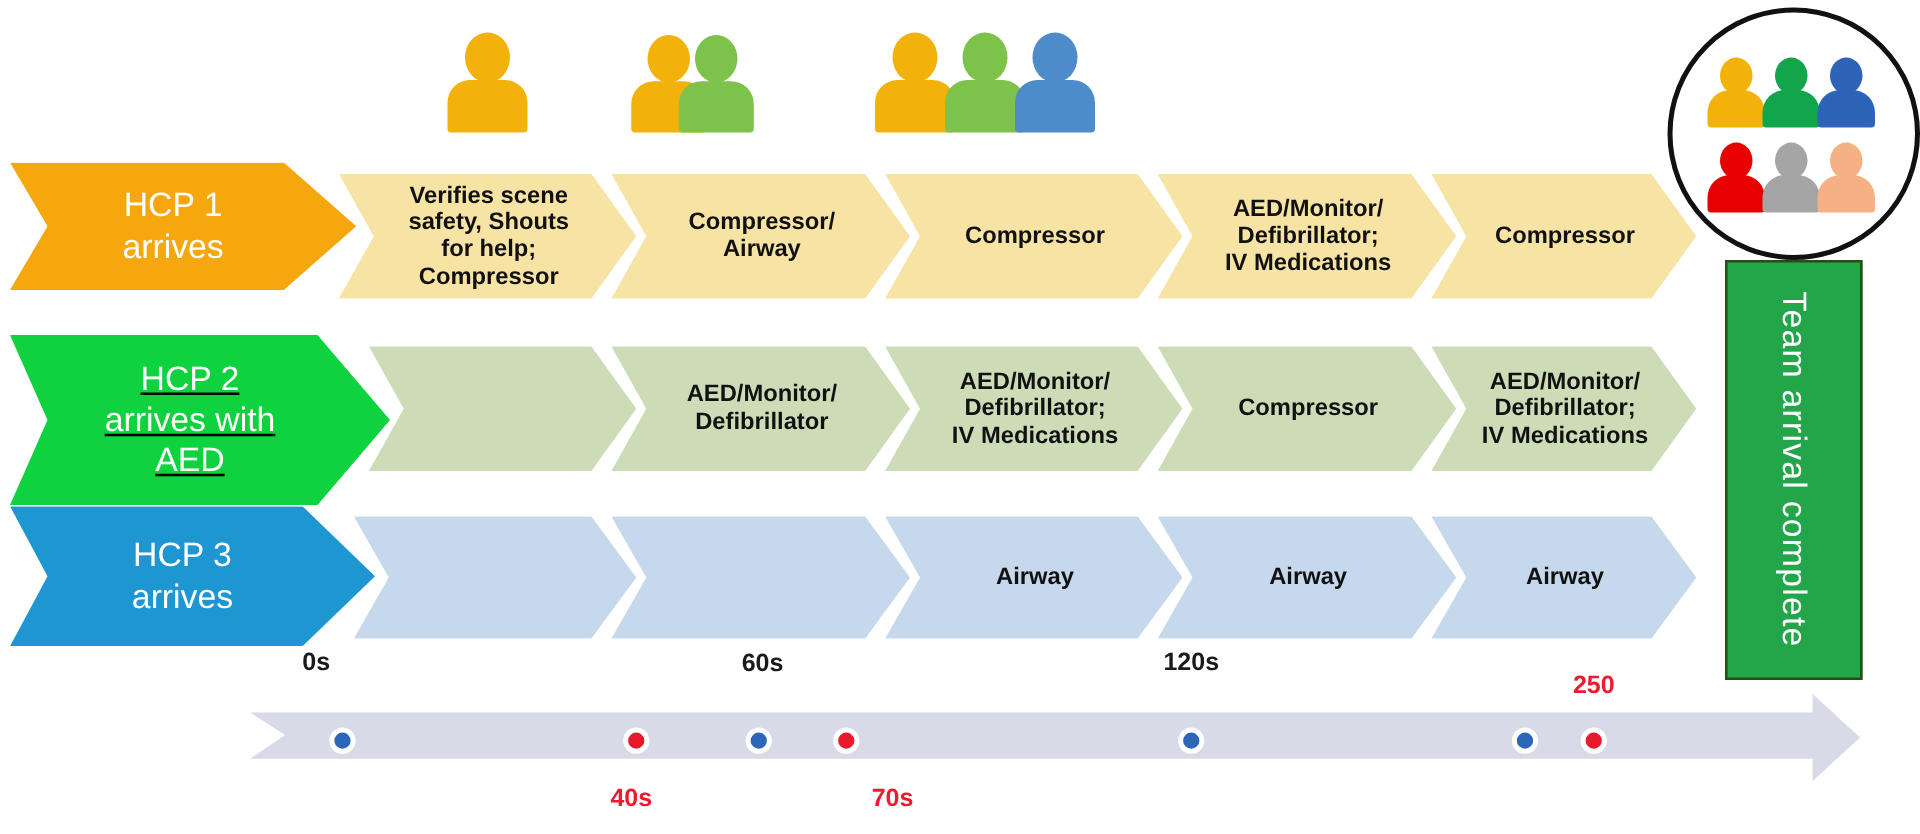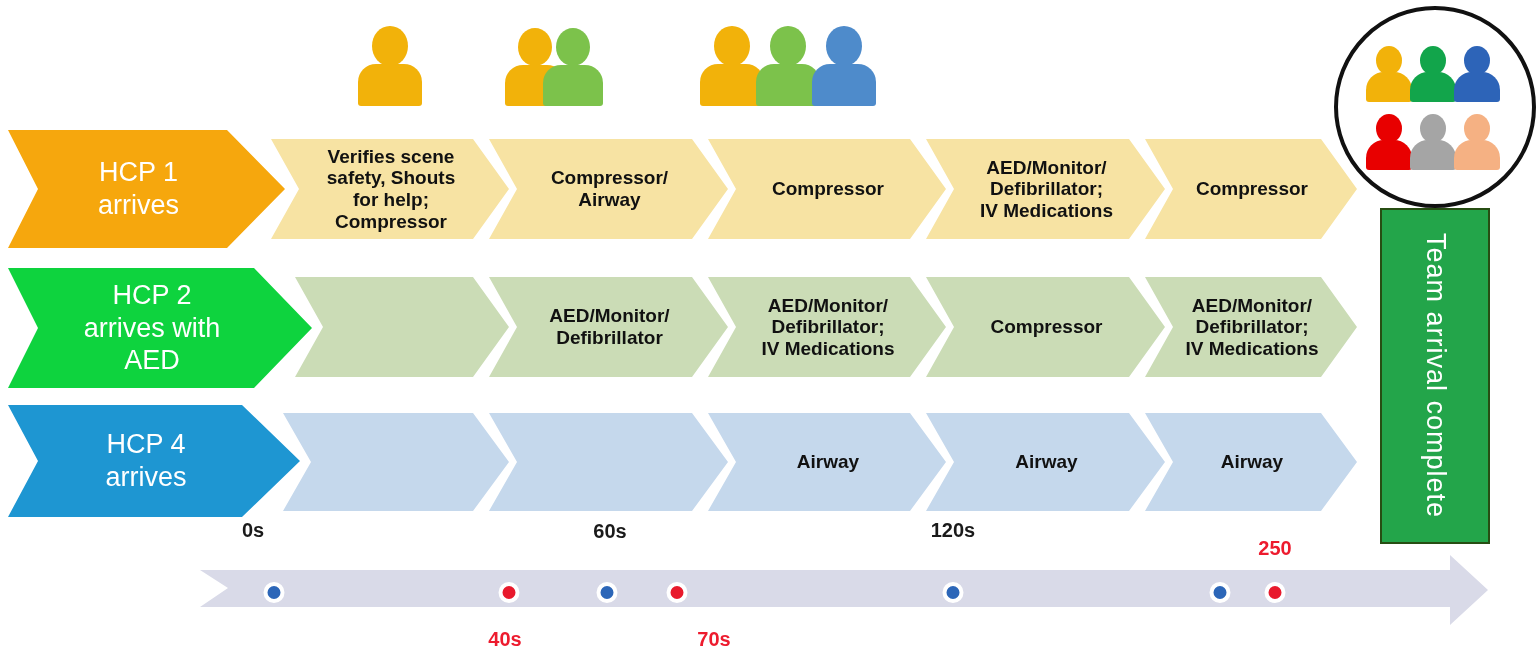--- a/index.html
+++ b/index.html
@@ -155,21 +155,21 @@
       <span class="seg-label">Compressor</span>
     </div>
   <div class="seg r1s" style="left:926px;top:139px;width:239px;height:100px;">
       <span class="seg-label">AED/Monitor/
 Defibrillator;
 IV Medications</span>
     </div>
   <div class="seg r1s" style="left:1145px;top:139px;width:212px;height:100px;">
       <span class="seg-label">Compressor</span>
     </div>
-  <div class="hdr r1h" style="left:8px;top:130px;width:277px;height:118px;">
+  <div class="hdr r1h" style="left:8px;top:130px;width:277px;height:102px;">
       <span class="hdr-label">HCP 1
 arrives</span>
     </div>
 
   <div class="seg r2s" style="left:295px;top:277px;width:214px;height:100px;">
       <span class="seg-label"></span>
     </div>
   <div class="seg r2s" style="left:489px;top:277px;width:239px;height:100px;">
       <span class="seg-label">AED/Monitor/
 Defibrillator</span>
@@ -180,21 +180,21 @@
 IV Medications</span>
     </div>
   <div class="seg r2s" style="left:926px;top:277px;width:239px;height:100px;">
       <span class="seg-label">Compressor</span>
     </div>
   <div class="seg r2s" style="left:1145px;top:277px;width:212px;height:100px;">
       <span class="seg-label">AED/Monitor/
 Defibrillator;
 IV Medications</span>
     </div>
-  <div class="hdr r2h" style="left:8px;top:268px;width:304px;height:120px;">
+  <div class="hdr r2h" style="left:8px;top:268px;width:304px;height:136px;text-decoration:underline;">
       <span class="hdr-label">HCP 2
 arrives with
 AED</span>
     </div>
 
   <div class="seg r3s" style="left:283px;top:413px;width:226px;height:98px;">
       <span class="seg-label"></span>
     </div>
   <div class="seg r3s" style="left:489px;top:413px;width:239px;height:98px;">
       <span class="seg-label"></span>
@@ -202,21 +202,21 @@
   <div class="seg r3s" style="left:708px;top:413px;width:238px;height:98px;">
       <span class="seg-label">Airway</span>
     </div>
   <div class="seg r3s" style="left:926px;top:413px;width:239px;height:98px;">
       <span class="seg-label">Airway</span>
     </div>
   <div class="seg r3s" style="left:1145px;top:413px;width:212px;height:98px;">
       <span class="seg-label">Airway</span>
     </div>
   <div class="hdr r3h" style="left:8px;top:405px;width:292px;height:112px;">
-      <span class="hdr-label">HCP 4
+      <span class="hdr-label">HCP 3
 arrives</span>
     </div>
 
   <span class="tlabel" style="left:253px;top:519px;">0s</span>
   <span class="tlabel" style="left:610px;top:520px;">60s</span>
   <span class="tlabel" style="left:953px;top:519px;">120s</span>
   <span class="tlabel red" style="left:1275px;top:537px;">250</span>
 
   <div id="timeline-band">
     <span class="dot dot-blue" style="left:74px;"></span>

